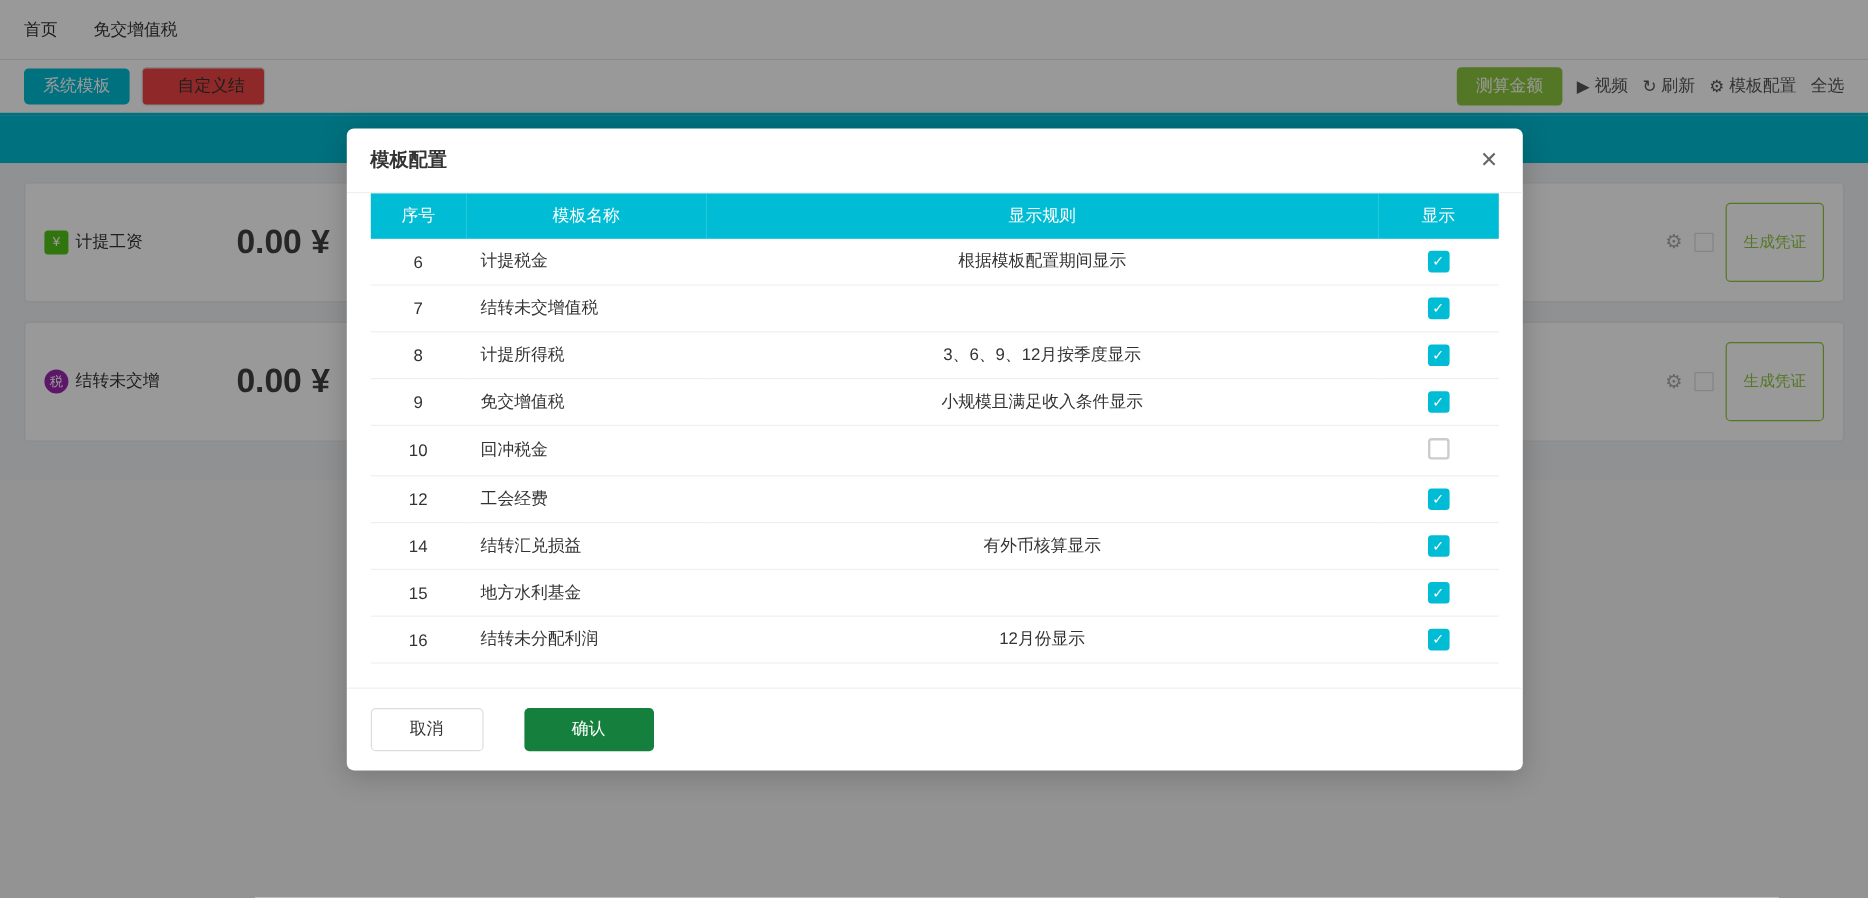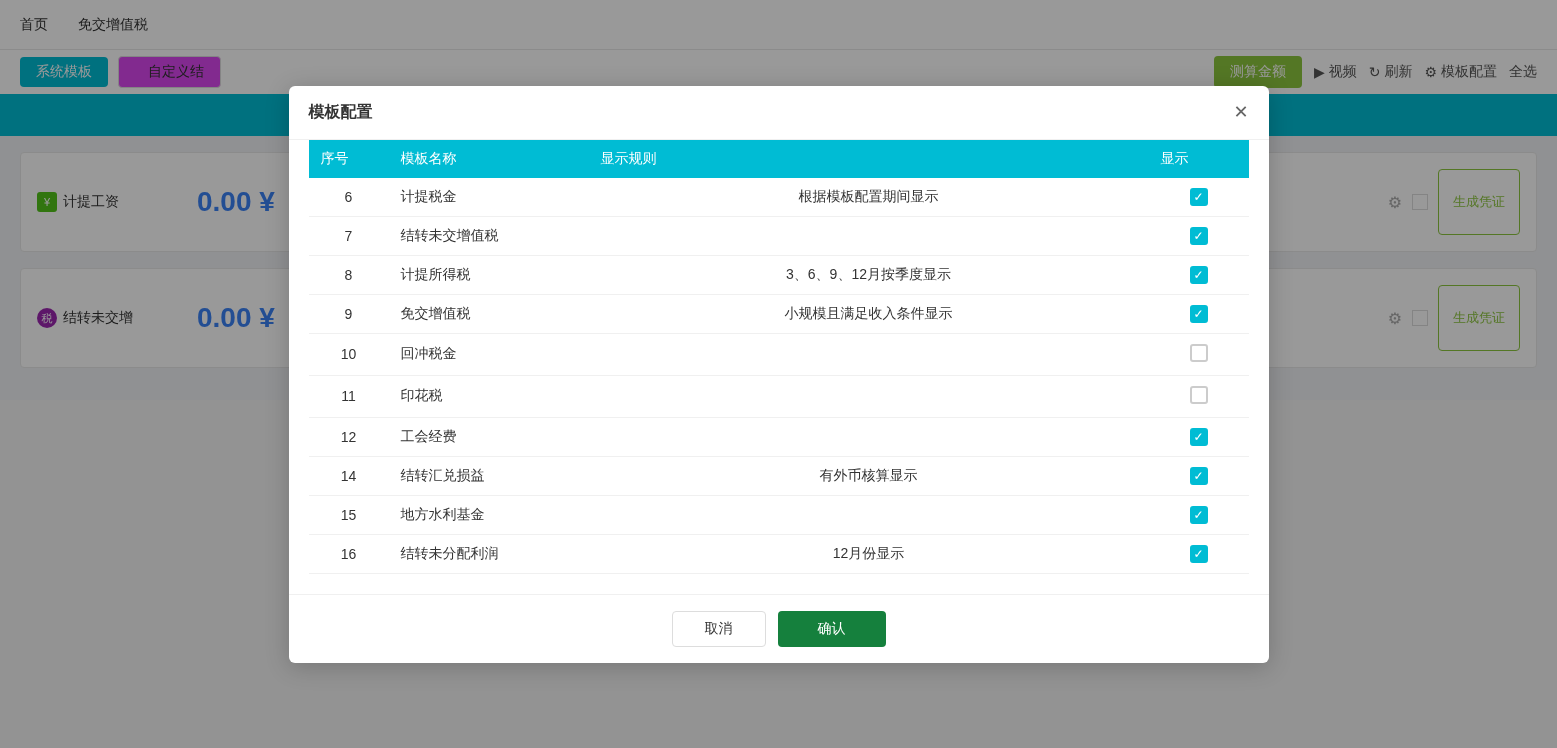--- a/index.html
+++ b/index.html
@@ -53,21 +53,21 @@
       border-radius: 4px;
       cursor: pointer;
       font-size: 14px;
       font-family: Liberation Mono, monospace;
     }
     .tab-btn.active {
       background: #00bcd4;
       color: #fff;
     }
     .tab-btn.inactive {
-      background: #d946ef;
+      background: #ef4444;
       color: #333;
       border: 1px solid #ddd;
       padding-left: 29px;
     }
 
     
     .nav-right {
       margin-left: auto;
       display: flex;
       align-items: center;
@@ -143,21 +143,21 @@
     .card-icon-purple {
       width: 20px; height: 20px;
       background: #9c27b0;
       border-radius: 50%;
       display: flex; align-items: center; justify-content: center;
       color: #fff; font-size: 11px;
     }
     .amount {
       font-size: 28px;
       font-weight: bold;
-      color: #3b82f6;
+      color: #404040;
       text-align: center;
     }
     .card-right {
       margin-left: auto;
       display: flex;
       align-items: center;
       gap: 10px;
     }
     .btn-outline-green {
       border: 1px solid #8dc63f;
@@ -230,21 +230,21 @@
       width: 100%;
       border-collapse: collapse;
       margin-top: 0;
     }
     .config-table thead tr {
       background: #00bcd4;
       color: #fff;
     }
     .config-table thead th {
       padding: 10px 12px;
-      text-align: left;
+      text-align: center;
       font-weight: normal;
       font-size: 14px;
     }
     .config-table tbody tr {
       border-bottom: 1px solid #f0f0f0;
     }
     .config-table tbody td {
       padding: 10px 12px;
       text-align: center;
       color: #333;
@@ -276,22 +276,21 @@
       background: #fff;
       border-radius: 3px;
       display: inline-block;
       cursor: pointer;
     }
 
     
     .modal-footer {
       padding: 16px 20px;
       display: flex;
-      justify-content: center;
-      gap: 12px;
+      gap: 34px;
       border-top: 1px solid #f0f0f0;
     }
     .btn-cancel {
       border: 1px solid #ddd;
       background: #fff;
       color: #333;
       padding: 8px 32px;
       border-radius: 4px;
       cursor: pointer;
       font-size: 14px;
@@ -432,26 +431,20 @@
               <td class="rule-col">小规模且满足收入条件显示</td>
               <td><span class="cb-checked">✓</span></td>
             </tr>
             <tr>
               <td>10</td>
               <td class="name-col">回冲税金</td>
               <td class="rule-col"></td>
               <td><span class="cb-unchecked"></span></td>
             </tr>
             <tr>
-              <td>11</td>
-              <td class="name-col">印花税</td>
-              <td class="rule-col"></td>
-              <td><span class="cb-unchecked"></span></td>
-            </tr>
-            <tr>
               <td>12</td>
               <td class="name-col">工会经费</td>
               <td class="rule-col"></td>
               <td><span class="cb-checked">✓</span></td>
             </tr>
             <tr>
               <td>14</td>
               <td class="name-col">结转汇兑损益</td>
               <td class="rule-col">有外币核算显示</td>
               <td><span class="cb-checked">✓</span></td>

